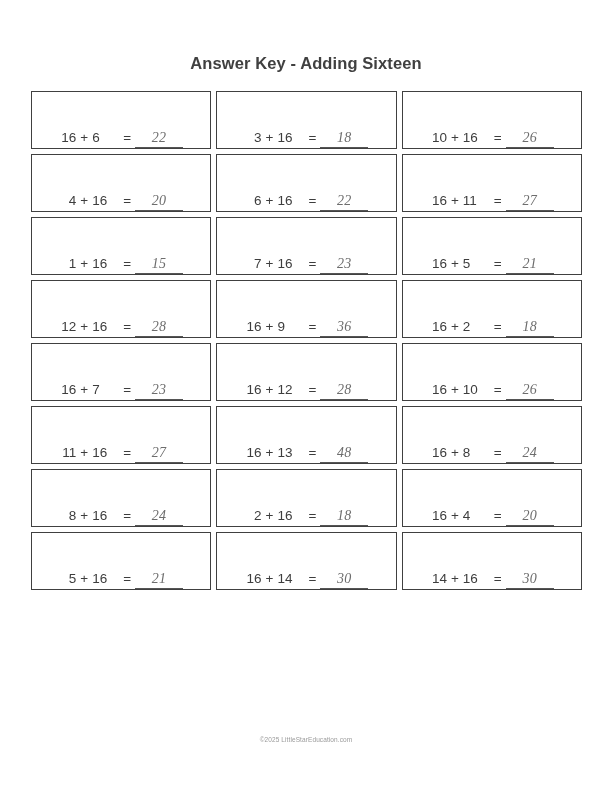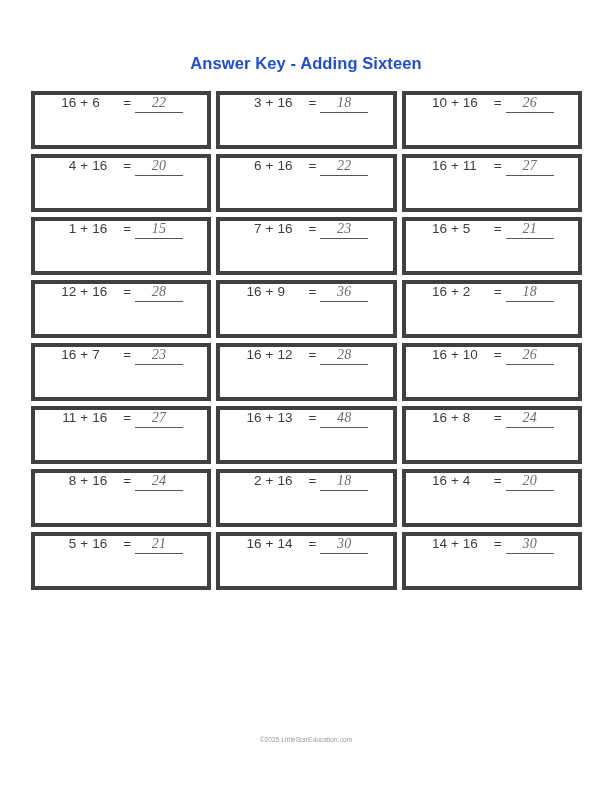--- a/index.html
+++ b/index.html
@@ -25,41 +25,41 @@
   }
 
   .title {
     position: absolute;
     left: 0;
     top: 54px;
     width: 612px;
     text-align: center;
     font-size: 16.5px;
     font-weight: bold;
-    color: #1d4ed8;
+    color: #404040;
     letter-spacing: 0.1px;
   }
 
   .grid {
     position: absolute;
     left: 31px;
     top: 91px;
     width: 551px;
     display: grid;
     grid-template-columns: repeat(3, 1fr);
     grid-auto-rows: 58px;
     column-gap: 5px;
     row-gap: 5px;
   }
 
   .card {
-    border: 4px solid #404040;
+    border: 1px solid #404040;
     background: #ffffff;
     display: flex;
-    align-items: flex-start;
+    align-items: flex-end;
     justify-content: center;
     box-sizing: border-box;
   }
 
   .problem {
     display: flex;
     align-items: baseline;
     font-size: 13.5px;
     color: #3d3d3d;
     white-space: nowrap;

